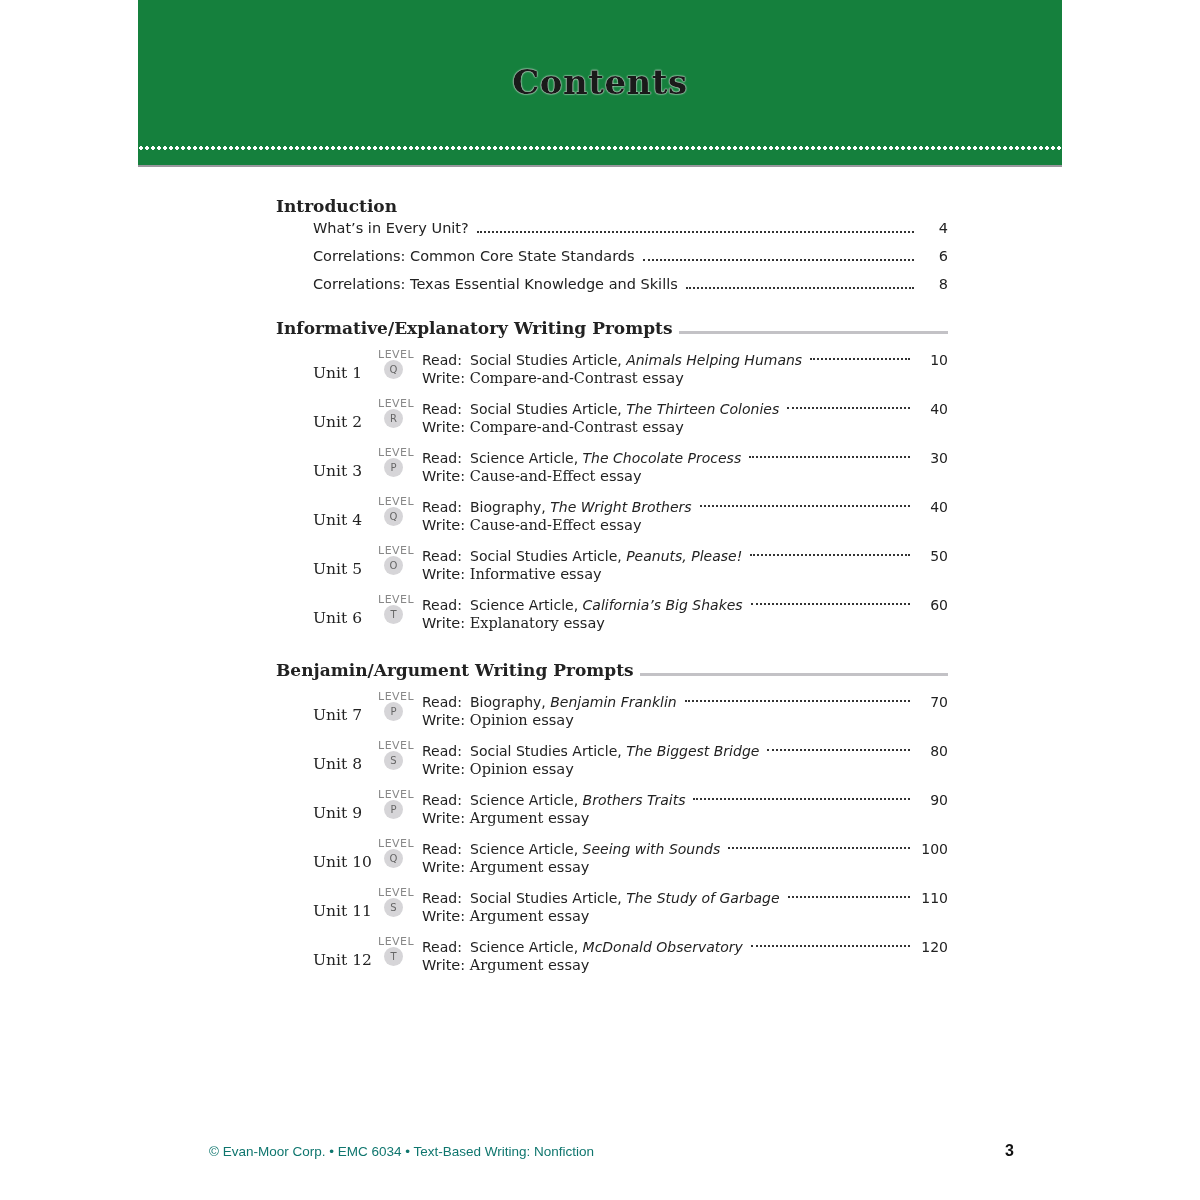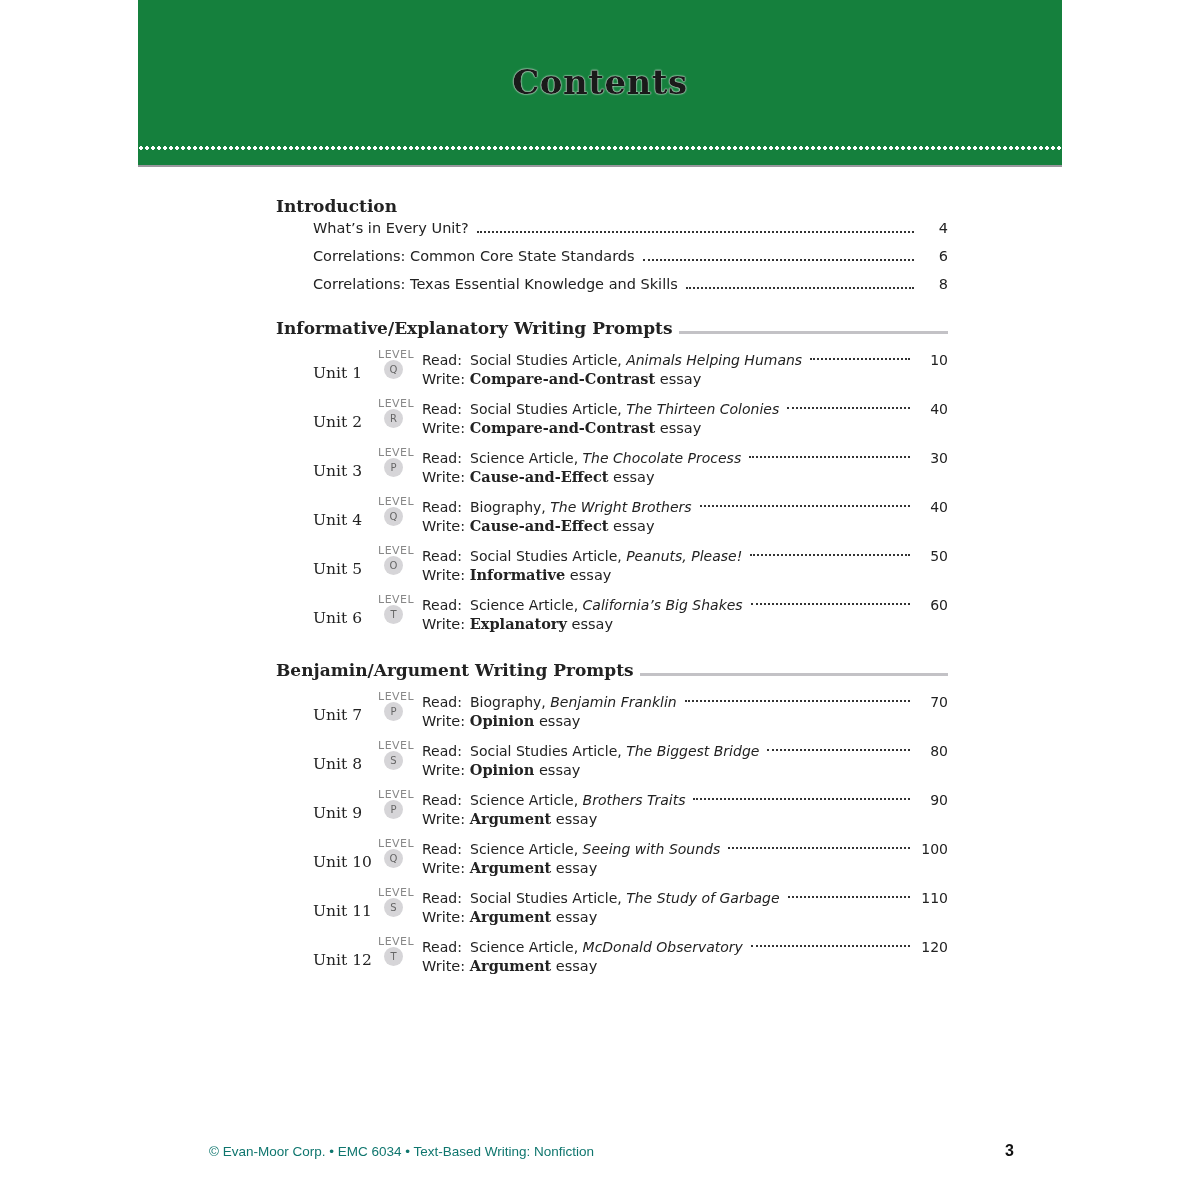--- a/index.html
+++ b/index.html
@@ -17,21 +17,21 @@
   .page-num { width:24px; text-align:right; }
   .unit { position:relative; margin-left:37px; height:49px; }
   .unit .unit-label { position:absolute; left:0; top:0; font-size:15.5px;margin-top:12px; }
   .level { position:absolute; left:65px; top:-4px; width:32px; height:38px; }
   .level .lvl-text { position:absolute; left:0; top:0; width:32px; text-align:center; font-family:"DejaVu Sans", sans-serif; font-size:11px; color:#888; letter-spacing:0.5px; }
   .level .lvl-circle { position:absolute; left:6px; top:12px; width:19px; height:19px; border-radius:50%; background:#d6d5d8; text-align:center; line-height:19px; font-family:"DejaVu Sans", sans-serif; font-size:10px; color:#666; }
   .unit .read-line { position:absolute; left:109px; right:0; top:0; display:flex; align-items:center; font-family:"DejaVu Sans", sans-serif; font-size:14px; }
   .unit .write-line { position:absolute; left:109px; top:18px; font-family:"DejaVu Sans", sans-serif; font-size:14.5px; }
   .read-label { width:48px; }
   .title-it { font-style:italic; }
-  .essay-type { font-family:"DejaVu Serif", serif; font-weight:bold; }
+  .essay-type { font-family:"DejaVu Serif", serif; font-weight:normal; }
   .footer-left { position:absolute; left:209px; top:1144px; font-family:"Liberation Sans", sans-serif; font-size:13.5px; color:#0f766e; }
   .footer-page { position:absolute; left:1005px; top:1142px; font-family:"Liberation Sans", sans-serif; font-weight:bold; font-size:16px; color:#111; }
 </style>
 </head>
 <body>
 
 <div class="header-band">
   <div class="header-title">Contents</div>
   <div class="header-dots"></div>
 </div>

